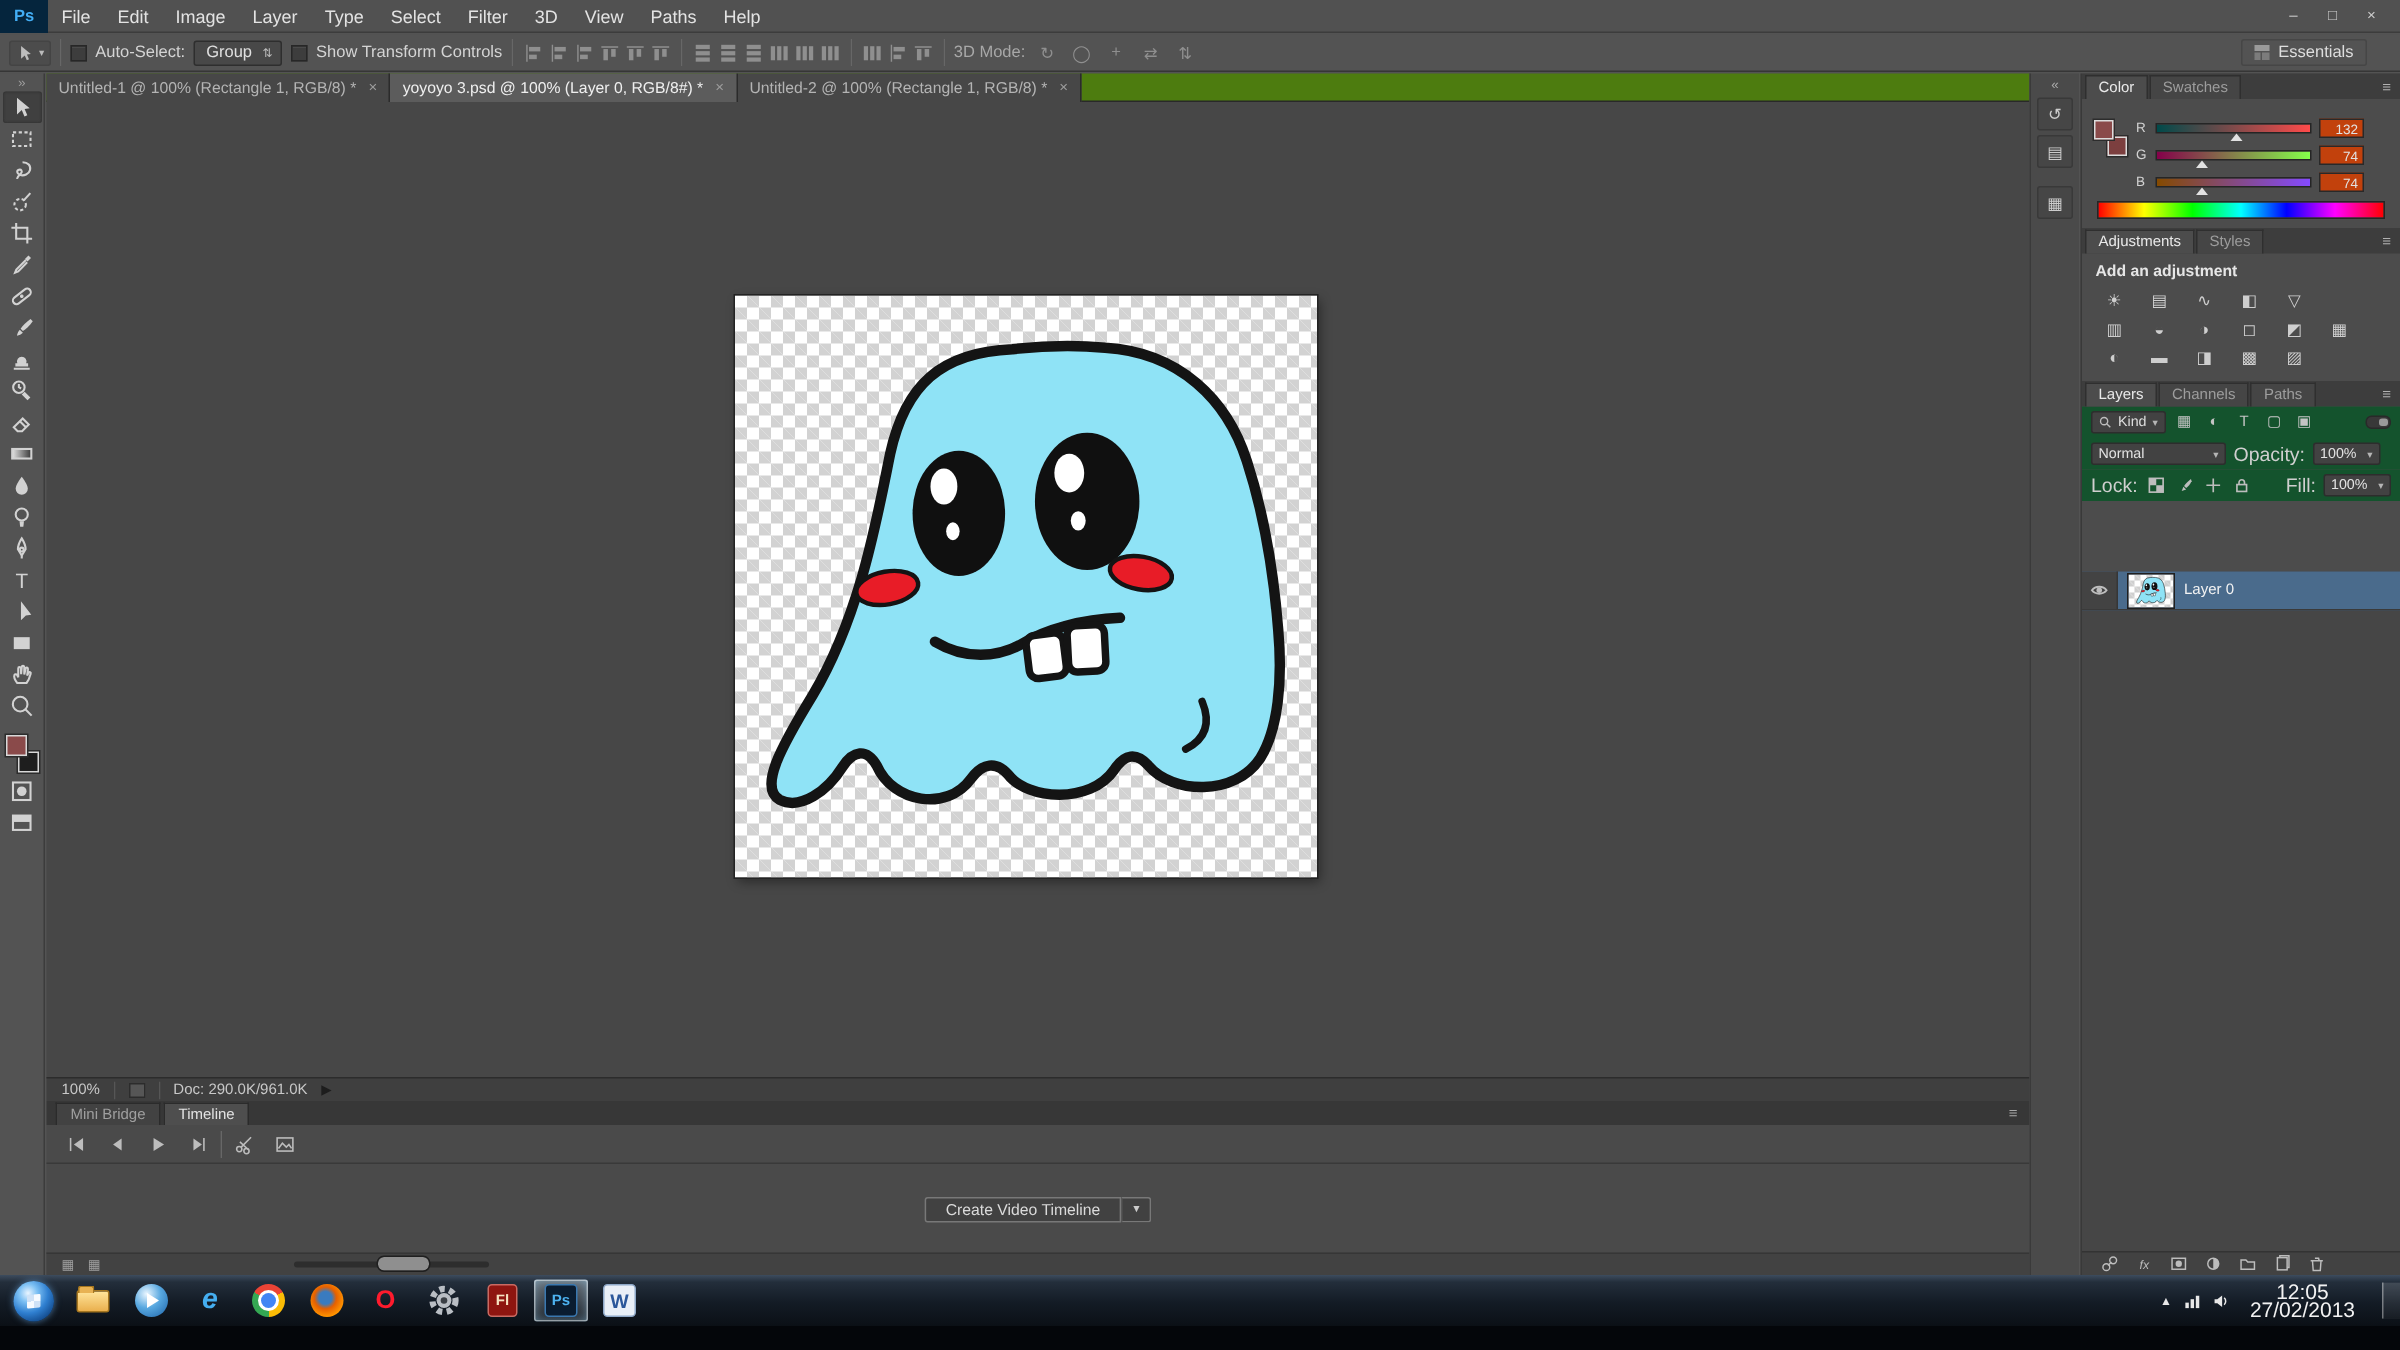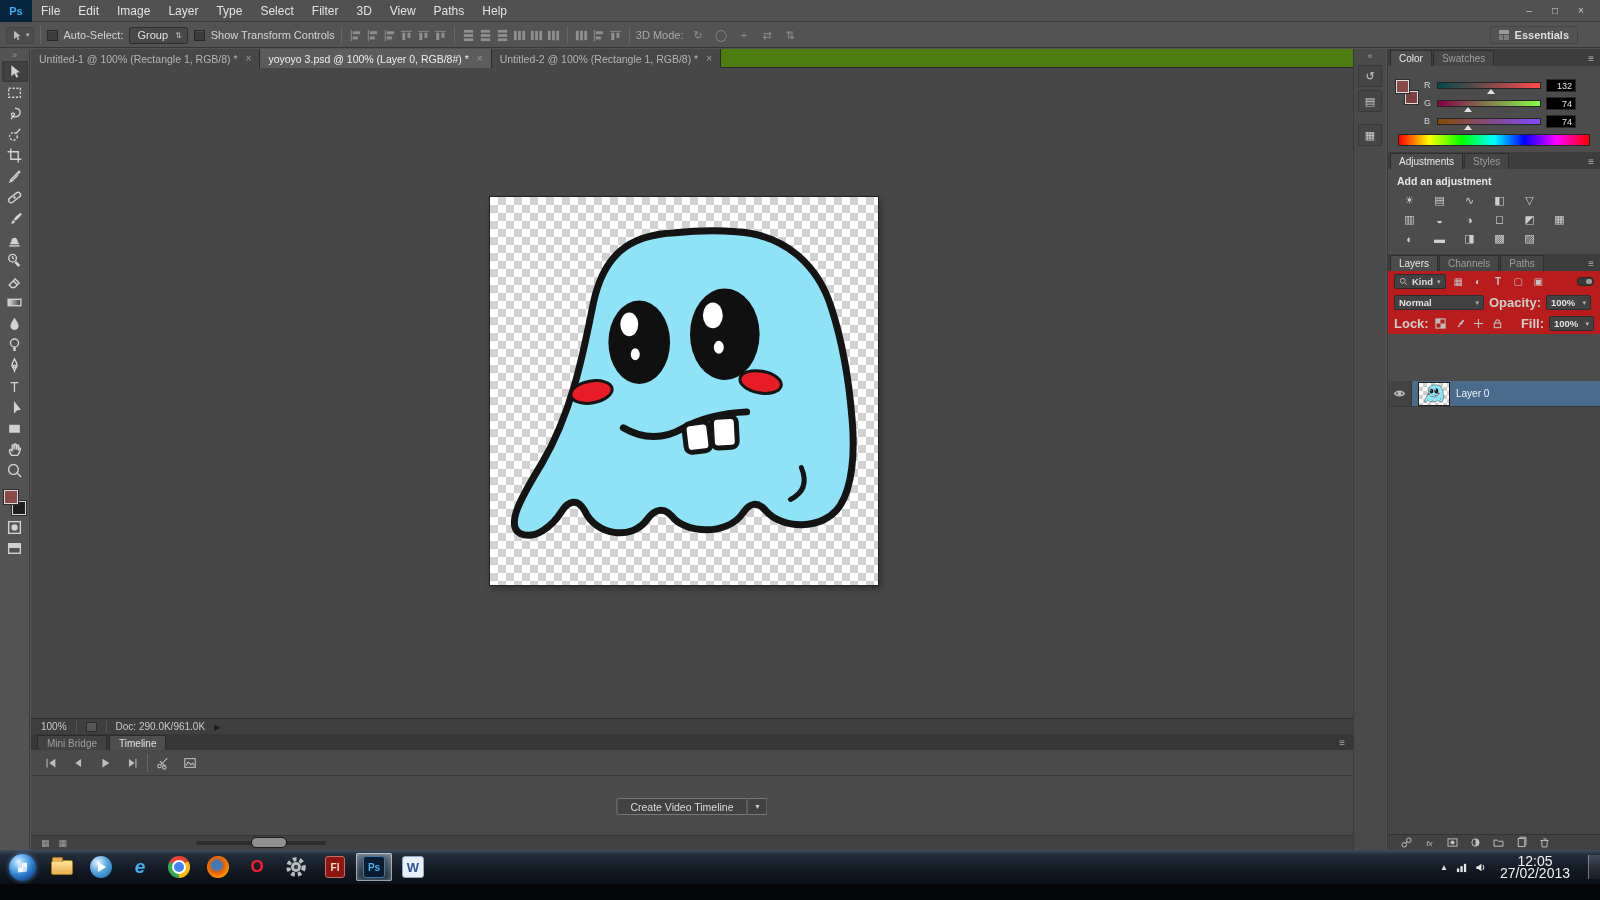--- a/index.html
+++ b/index.html
@@ -28,21 +28,21 @@
   .combo{height:17px;background:#484848;border:1px solid #2e2e2e;border-radius:2px;
     display:flex;align-items:center;padding:0 5px 0 7px;gap:7px;font-size:11px;color:#e0e0e0;}
   .combo .spin{font-size:8px;color:#bdbdbd;}
   .icon-group{display:flex;gap:2px;align-items:center;}
   .oicon{width:15px;height:15px;color:#8f8f8f;display:block;}
   .glyph-icon{color:#8f8f8f;font-size:11px;width:17px;text-align:center;}
   .tool-preset{display:flex;align-items:center;gap:3px;padding:1px 3px;border:1px solid #444;
     border-radius:2px;background:#4c4c4c;}
   .tool-preset .caret{font-size:7px;color:#bbb;}
   #workspace{margin-left:auto;margin-right:16px;display:flex;align-items:center;gap:6px;
-    font-size:11px;color:#dedede;padding:2px 8px;border:1px solid #464646;border-radius:2px;font-weight:bold;}
+    font-size:11px;color:#dedede;padding:2px 8px;border:1px solid #464646;border-radius:2px;}
   .ws-grid{width:10px;height:10px;background:
     linear-gradient(#9a9a9a,#9a9a9a) 0 0/10px 4px no-repeat,
     linear-gradient(#7c7c7c,#7c7c7c) 0 5px/4px 5px no-repeat,
     linear-gradient(#7c7c7c,#7c7c7c) 5px 5px/5px 5px no-repeat;}
   
   #toolbar{position:absolute;left:0;top:49px;width:30px;bottom:0;background:#535353;
     border-right:1px solid #3c3c3c;display:flex;flex-direction:column;align-items:center;padding-top:1px;}
   .tb-head{color:#9d9d9d;font-size:9px;height:11px;line-height:11px;}
   .tool{width:26px;height:21px;display:flex;align-items:center;justify-content:center;border-radius:2px;}
   .tool.active{background:#404040;box-shadow:inset 0 0 2px #2a2a2a;}
@@ -132,30 +132,30 @@
   .bg2{position:absolute;right:2px;bottom:0;width:13px;height:13px;background:#7c3f3f;
     border:1px solid #dcdcdc;box-shadow:0 0 0 1px #2c2c2c;}
   .slider-row{display:flex;align-items:center;height:18px;gap:5px;margin-left:28px;}
   .sl-label{width:8px;font-size:9px;color:#d2d2d2;}
   .sl-track{width:104px;height:7px;border:1px solid #252525;position:relative;}
   .sl-track.r{background:linear-gradient(90deg,#004a4a,#ff4a4a);}
   .sl-track.g{background:linear-gradient(90deg,#84004a,#84ff4a);}
   .sl-track.b{background:linear-gradient(90deg,#844a00,#844aff);}
   .sl-thumb{position:absolute;top:6px;width:0;height:0;border-left:4px solid transparent;
     border-right:4px solid transparent;border-bottom:5px solid #e2e2e2;transform:translateX(-50%);}
-  .sl-val{width:30px;height:13px;background:#000000;border:1px solid #292929;font-size:9px;
+  .sl-val{width:30px;height:13px;background:#c2410c;border:1px solid #292929;font-size:9px;
     color:#e2e2e2;text-align:right;padding-right:3px;line-height:12px;}
   .spectrum{margin:4px 2px 0 2px;height:12px;border:1px solid #252525;
     background:linear-gradient(90deg,#f00 0%,#ff0 16%,#0f0 33%,#0ff 50%,#00f 66%,#f0f 83%,#f00 100%);}
   #adj-body{padding:5px 9px 4px;}
   .adj-title{font-size:10.5px;font-weight:bold;color:#e6e6e6;margin:1px 0 6px;}
   .adj-row{display:flex;gap:5px;margin-bottom:4px;}
   .adj-icon{width:25px;height:15px;display:flex;align-items:center;justify-content:center;
     color:#cecece;font-size:11px;}
-  .lrow{height:21px;display:flex;align-items:center;padding:0 6px;gap:5px;background:#b91c1c;font-weight:bold;}
+  .lrow{height:21px;display:flex;align-items:center;padding:0 6px;gap:5px;background:#14532d;}
   .kind-dd{height:15px;display:flex;align-items:center;gap:4px;background:#424242;
     border:1px solid #2d2d2d;border-radius:2px;padding:0 4px;font-size:9.5px;color:#dedede;}
   .lf-ic{font-size:10px;color:#c4c4c4;width:15px;text-align:center;}
   .lf-toggle{margin-left:auto;width:17px;height:9px;background:#383838;border:1px solid #292929;
     border-radius:4px;position:relative;}
   .lf-toggle::after{content:"";position:absolute;right:1px;top:1px;width:6px;height:5px;
     background:#9a9a9a;border-radius:2px;}
   .blend-dd{width:90px;height:15px;justify-content:space-between;display:flex;align-items:center;
     background:#424242;border:1px solid #2d2d2d;border-radius:2px;padding:0 4px;font-size:9.5px;color:#e2e2e2;}
   .sm-lbl{font-size:13px;color:#cfcfcf;}

